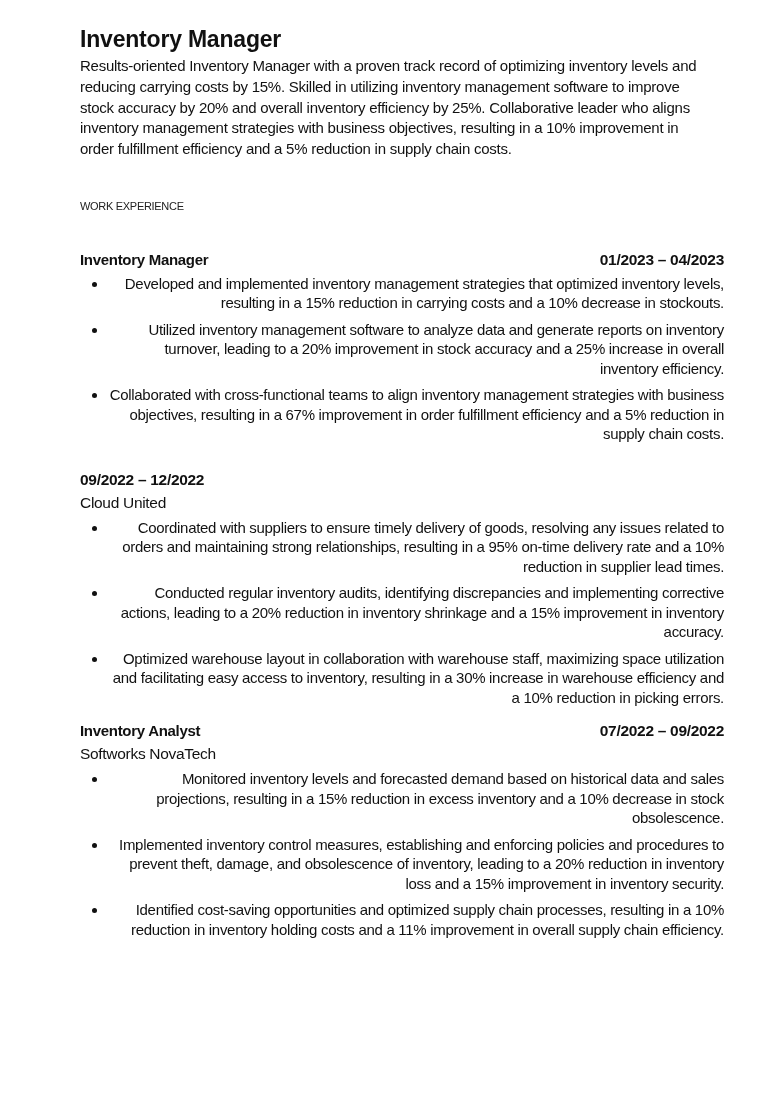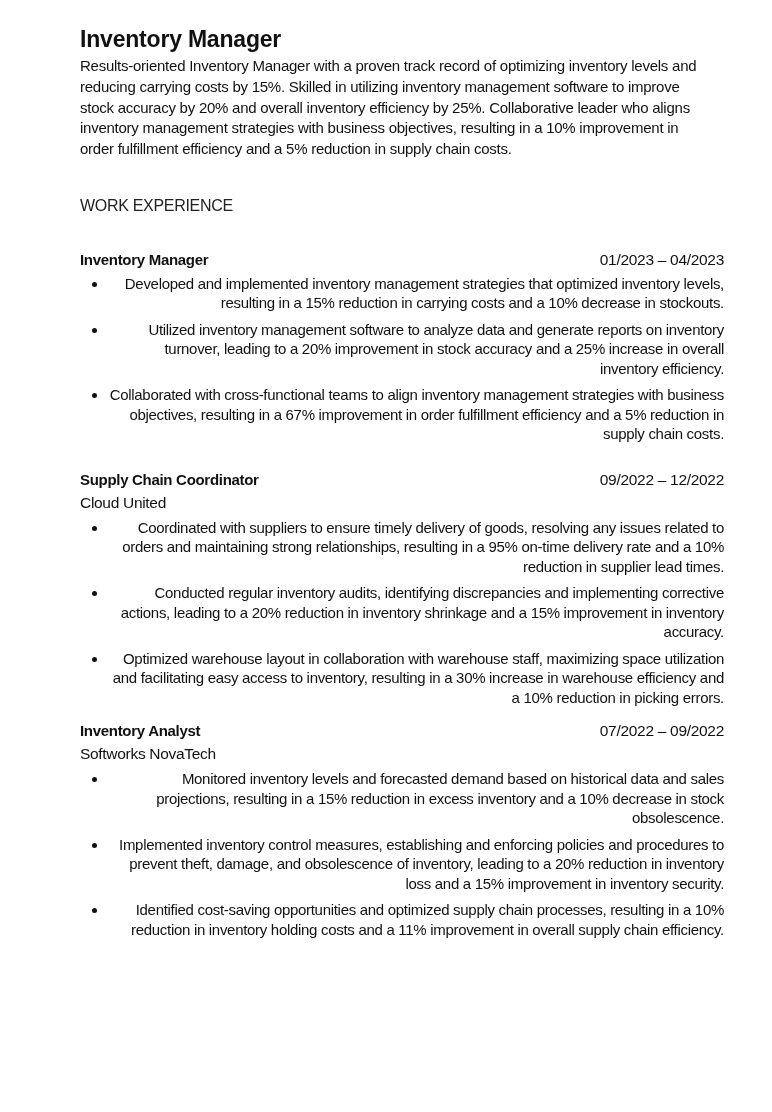--- a/index.html
+++ b/index.html
@@ -11,30 +11,30 @@
   .page { position: relative; padding: 24px 64px 0 80px; width: 644px; }
   .name-title {
     font-size: 23px; font-weight: bold; margin: 0; line-height: 30px;
     letter-spacing: -0.2px;
   }
   .summary {
     font-size: 15px; line-height: 20.8px; margin: 2px 8px 0 0;
     letter-spacing: -0.25px;
   }
   .section-heading {
-    font-size: 16px; margin: 38px 0 0 0; line-height: 16px;
+    font-size: 11px; margin: 38px 0 0 0; line-height: 16px;
     letter-spacing: -0.3px; color: #222;
   }
   .entry { margin-top: 0; }
   .entry-head {
     display: flex; justify-content: space-between; align-items: baseline;
     line-height: 20px;
   }
   .job-title { font-size: 15px; font-weight: bold; letter-spacing: -0.3px; }
-  .job-dates { font-size: 15.5px; letter-spacing: -0.3px; }
+  .job-dates { font-size: 15.5px; letter-spacing: -0.3px; font-weight: bold; }
   .company { font-size: 15.5px; line-height: 22px; margin-top: 2px; letter-spacing: -0.3px; }
   ul.bullets { margin: 4px 0 0 0; padding: 0 0 0 28px; text-align: right; }
   ul.bullets li {
     font-size: 15px; line-height: 19.5px; margin-bottom: 7px;
     letter-spacing: -0.3px;
   }
   .entry-1 { margin-top: 36px; }
   .entry-2 { margin-top: 26px; }
   .entry-3 { margin-top: 14px; }
 </style>
@@ -54,21 +54,20 @@
     </div>
     <ul class="bullets">
       <li>Developed and implemented inventory management strategies that optimized inventory levels, resulting in a 15% reduction in carrying costs and a 10% decrease in stockouts.</li>
       <li>Utilized inventory management software to analyze data and generate reports on inventory turnover, leading to a 20% improvement in stock accuracy and a 25% increase in overall inventory efficiency.</li>
       <li>Collaborated with cross-functional teams to align inventory management strategies with business objectives, resulting in a 67% improvement in order fulfillment efficiency and a 5% reduction in supply chain costs.</li>
     </ul>
   </div>
 
   <div class="entry entry-2">
     <div class="entry-head">
-      <span class="job-title">Supply Chain Coordinator</span>
       <span class="job-dates">09/2022 – 12/2022</span>
     </div>
     <div class="company">Cloud United</div>
     <ul class="bullets">
       <li>Coordinated with suppliers to ensure timely delivery of goods, resolving any issues related to orders and maintaining strong relationships, resulting in a 95% on-time delivery rate and a 10% reduction in supplier lead times.</li>
       <li>Conducted regular inventory audits, identifying discrepancies and implementing corrective actions, leading to a 20% reduction in inventory shrinkage and a 15% improvement in inventory accuracy.</li>
       <li>Optimized warehouse layout in collaboration with warehouse staff, maximizing space utilization and facilitating easy access to inventory, resulting in a 30% increase in warehouse efficiency and a 10% reduction in picking errors.</li>
     </ul>
   </div>
 

